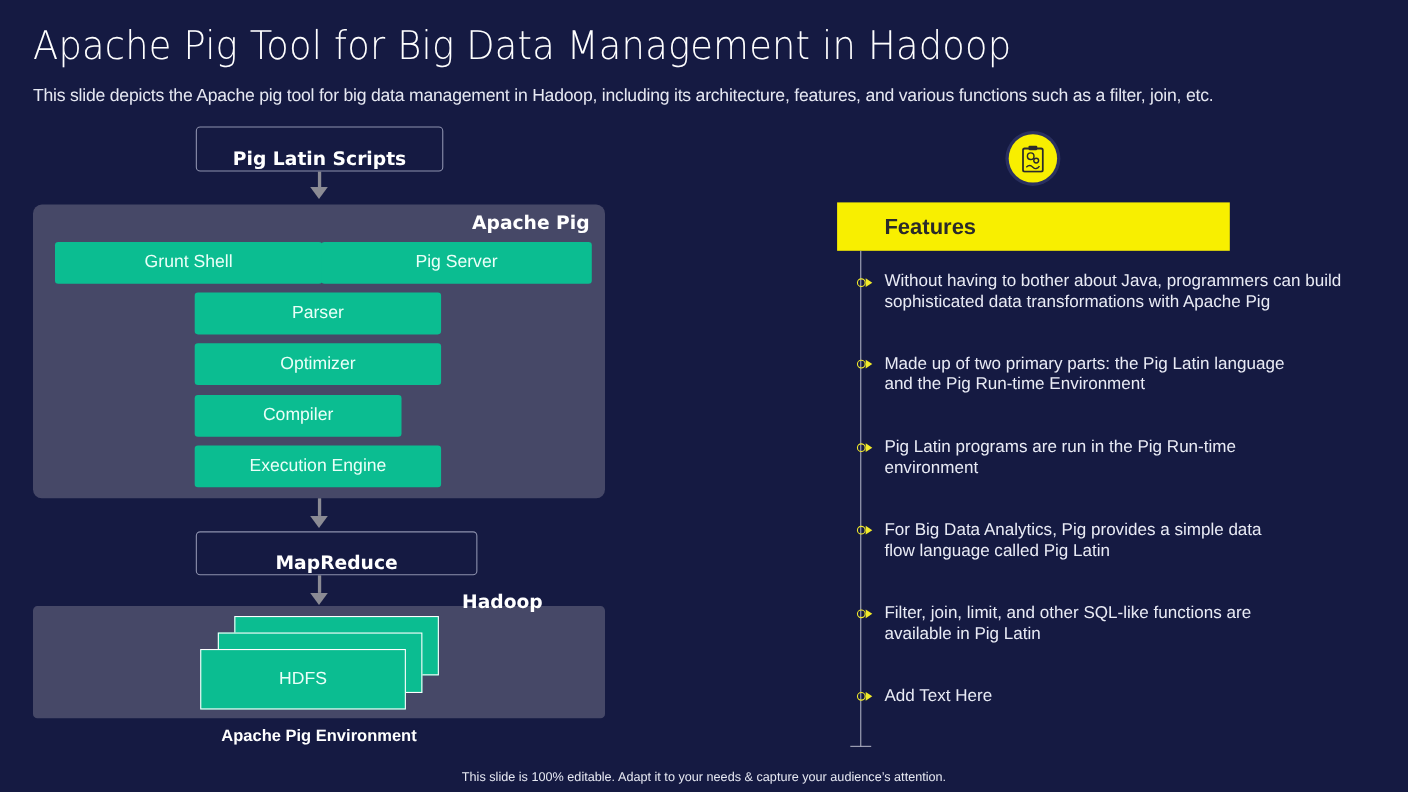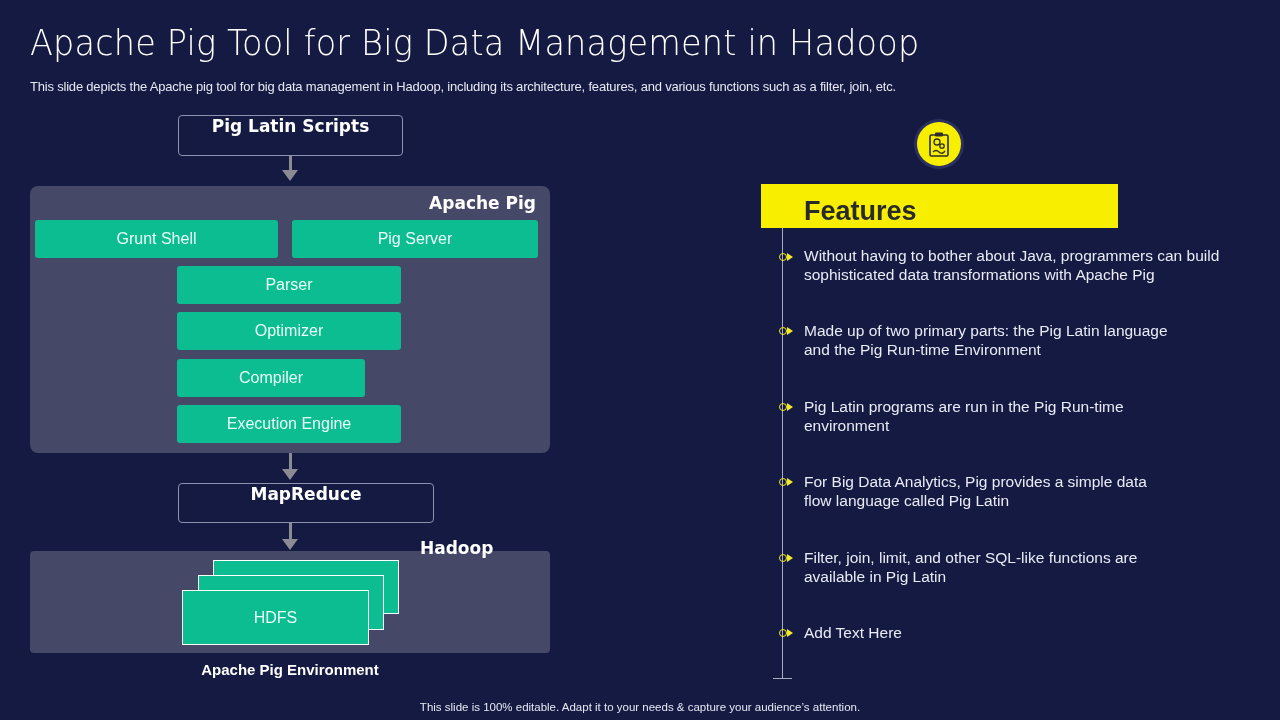--- a/index.html
+++ b/index.html
@@ -1,29 +1,29 @@
 <!DOCTYPE html>
 <html><head>
 <meta charset="utf-8">
 <style>
   html, body { margin:0; padding:0; }
   body { width:1280px; height:720px; background:#151a42; position:relative; overflow:hidden; font-family:"Liberation Sans", sans-serif; color:#fff; }
   .abs { position:absolute; }
   .title { left:30px; top:22px; font-family:"DejaVu Sans", sans-serif; font-weight:300; font-size:36px; letter-spacing:0.2px; color:#ffffff; white-space:nowrap; transform:scaleX(0.93); transform-origin:left top; }
-  .subtitle { left:30px; top:79px; font-size:13px; color:#e6e8f2; letter-spacing:-0.2px; white-space:nowrap; }
-  .outline-box { border:1px solid #8d91ad; border-radius:4px; background:#151a42; display:flex; align-items:flex-start; justify-content:center; font-family:"DejaVu Sans", sans-serif; font-weight:bold; font-size:17px; color:#fff; box-sizing:border-box; }
+  .subtitle { left:30px; top:79px; font-size:16px; color:#e6e8f2; letter-spacing:-0.2px; white-space:nowrap; }
+  .outline-box { border:1px solid #8d91ad; border-radius:4px; background:#151a42; display:flex; align-items:flex-end; justify-content:center; font-family:"DejaVu Sans", sans-serif; font-weight:bold; font-size:17px; color:#fff; box-sizing:border-box; }
   .panel { background:#464867; border-radius:8px; }
   .panel-label { font-family:"DejaVu Sans", sans-serif; font-weight:bold; font-size:17px; color:#fff; }
   .tbox { background:#0bbd91; border-radius:3px; display:flex; align-items:center; justify-content:center; font-size:16px; color:#eafff8; box-sizing:border-box; }
   .arrow-stem { background:#8b8b94; width:3px; }
   .arrow-head { width:0; height:0; border-left:8px solid transparent; border-right:8px solid transparent; border-top:11px solid #8b8b94; }
   .hdfs-sheet { background:#0bbd91; border:1.5px solid #ffffff; box-sizing:border-box; }
   .caption { font-weight:bold; font-size:15px; color:#fff; }
   .features-bar { left:761px; top:184px; width:357px; height:44px; background:#f8ef00; }
-  .features-label { left:804px; top:196px; font-weight:bold; font-size:27px; color:#2a2a2a; }
+  .features-label { left:804px; top:196px; font-weight:bold; font-size:20px; color:#2a2a2a; }
   .timeline-line { left:782px; top:228px; width:1px; height:451px; background:#a9abbe; }
   .timeline-end { left:773px; top:678px; width:19px; height:1px; background:#a9abbe; }
   .bullet { width:14px; height:10px; }
   .bullet-ring { position:absolute; left:0; top:1px; width:6px; height:6px; border:1.5px solid #f1ea2a; border-radius:50%; }
   .bullet-tri { position:absolute; left:8px; top:1px; width:0; height:0; border-top:4px solid transparent; border-bottom:4px solid transparent; border-left:6px solid #f1ea2a; }
   .feature-text { left:804px; width:420px; font-size:15.5px; line-height:19px; color:#e9ebf5; }
   .footer { left:0; width:1280px; top:701px; text-align:center; font-size:11.5px; color:#e6e8f2; }
   .icon-circle { left:917px; top:122px; width:44px; height:44px; border-radius:50%; background:#f8ef00; box-shadow:0 0 0 3px #2a3060; display:flex; align-items:center; justify-content:center; }
 </style>
 </head>
@@ -37,21 +37,21 @@
 </div>
 
 <div class="abs" style="left:282px; top:156px;">
   <div class="arrow-stem" style="height:14px; margin-left:7px;"></div>
   <div class="arrow-head"></div>
 </div>
 
 <div class="abs panel" style="left:30px; top:186px; width:520px; height:267px;"></div>
 <div class="abs panel-label" style="left:400px; top:193px; width:136px; text-align:right;">Apache Pig</div>
 
-<div class="abs tbox" style="left:35px; top:220px; width:243px; height:38px;">
+<div class="abs tbox" style="left:50px; top:220px; width:243px; height:38px;">
   <span>Grunt Shell</span>
 </div>
 <div class="abs tbox" style="left:292px; top:220px; width:246px; height:38px;">
   <span>Pig Server</span>
 </div>
 
 <div class="abs tbox" style="left:177px; top:266px; width:224px; height:38px;">
   <span>Parser</span>
 </div>
 <div class="abs tbox" style="left:177px; top:312px; width:224px; height:38px;">

